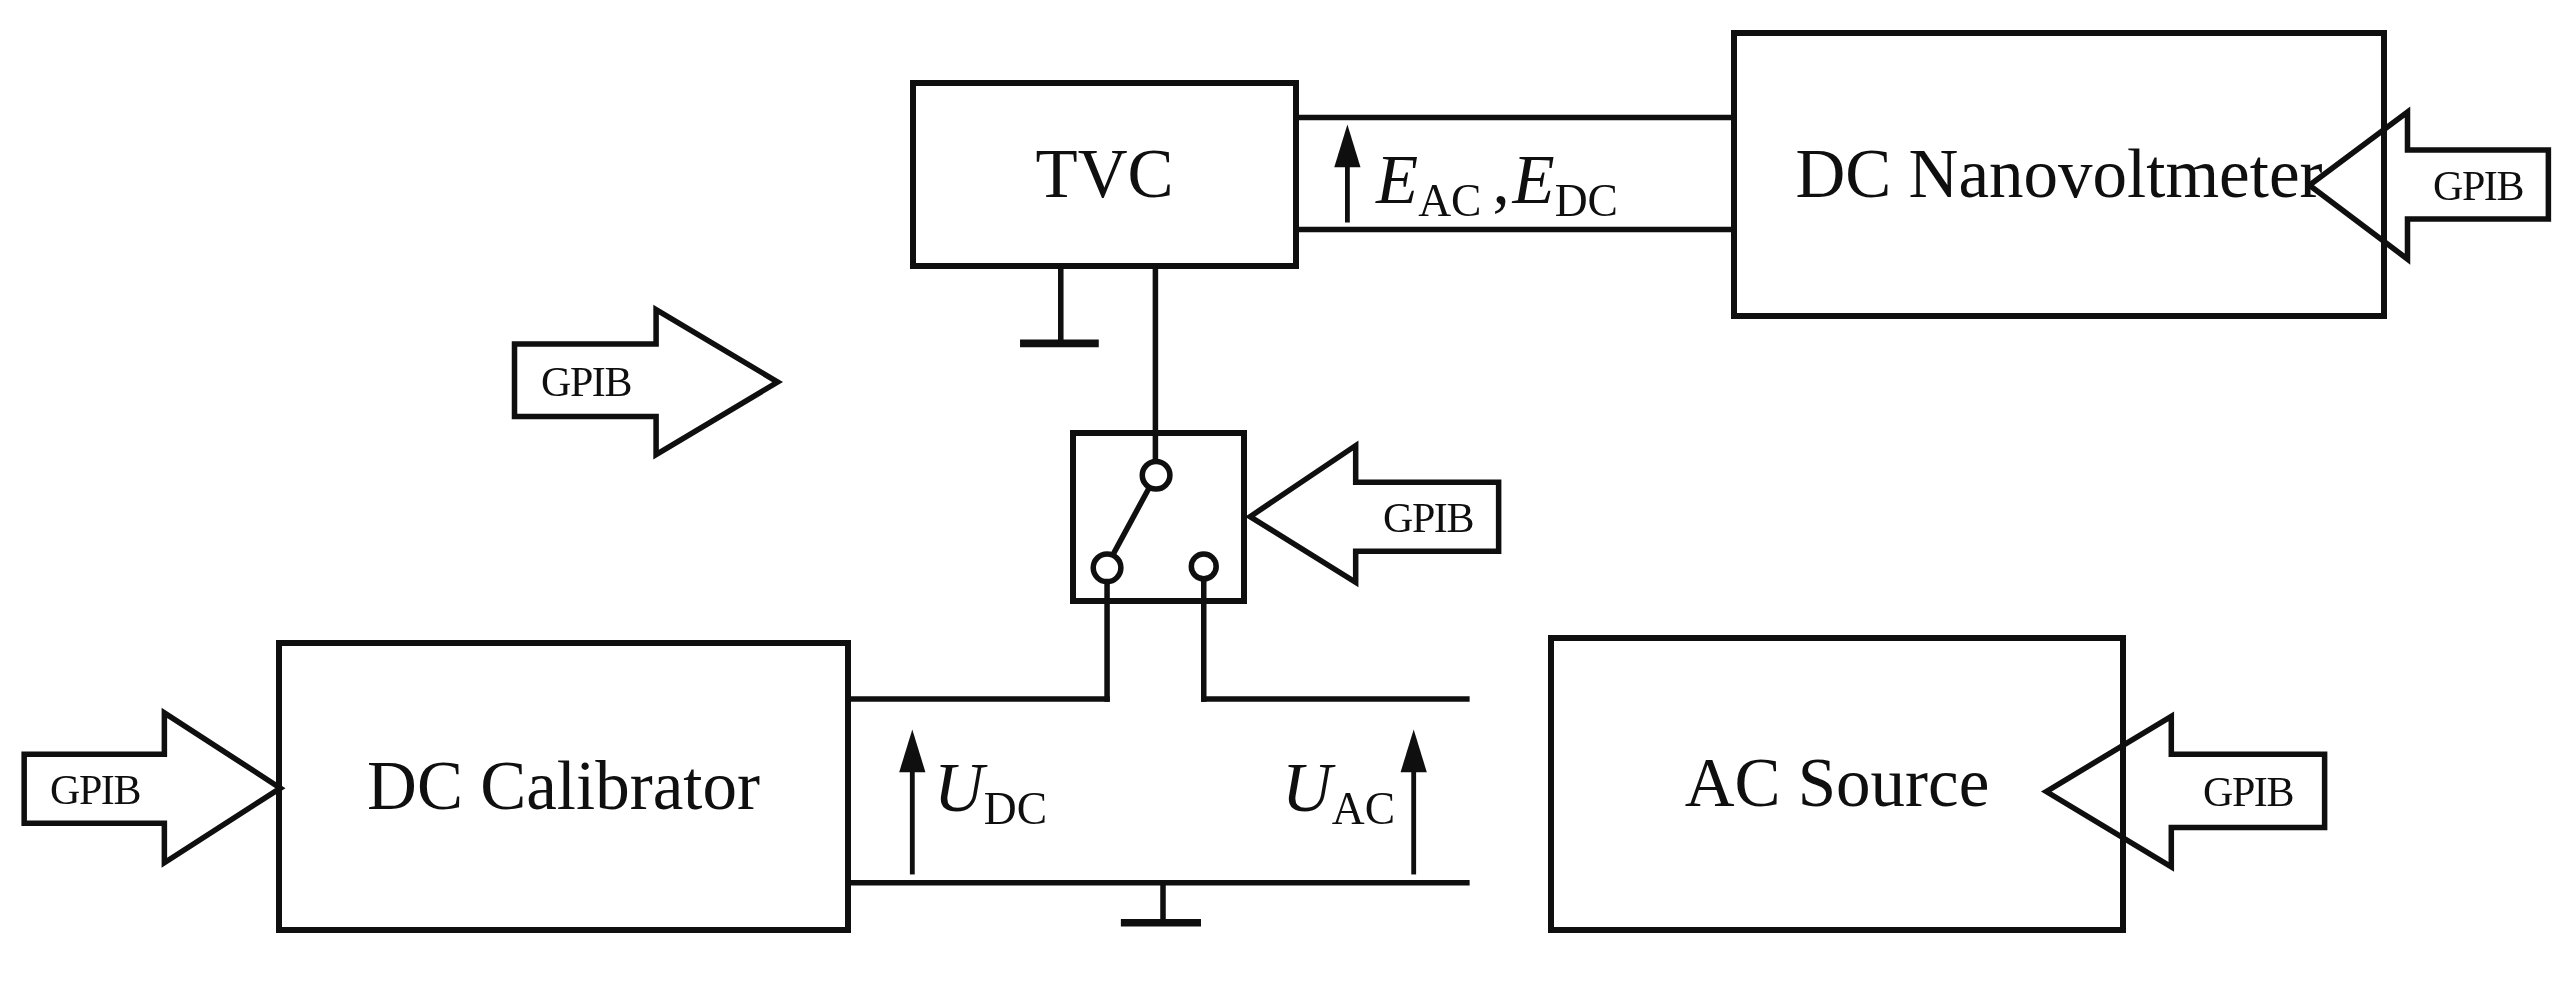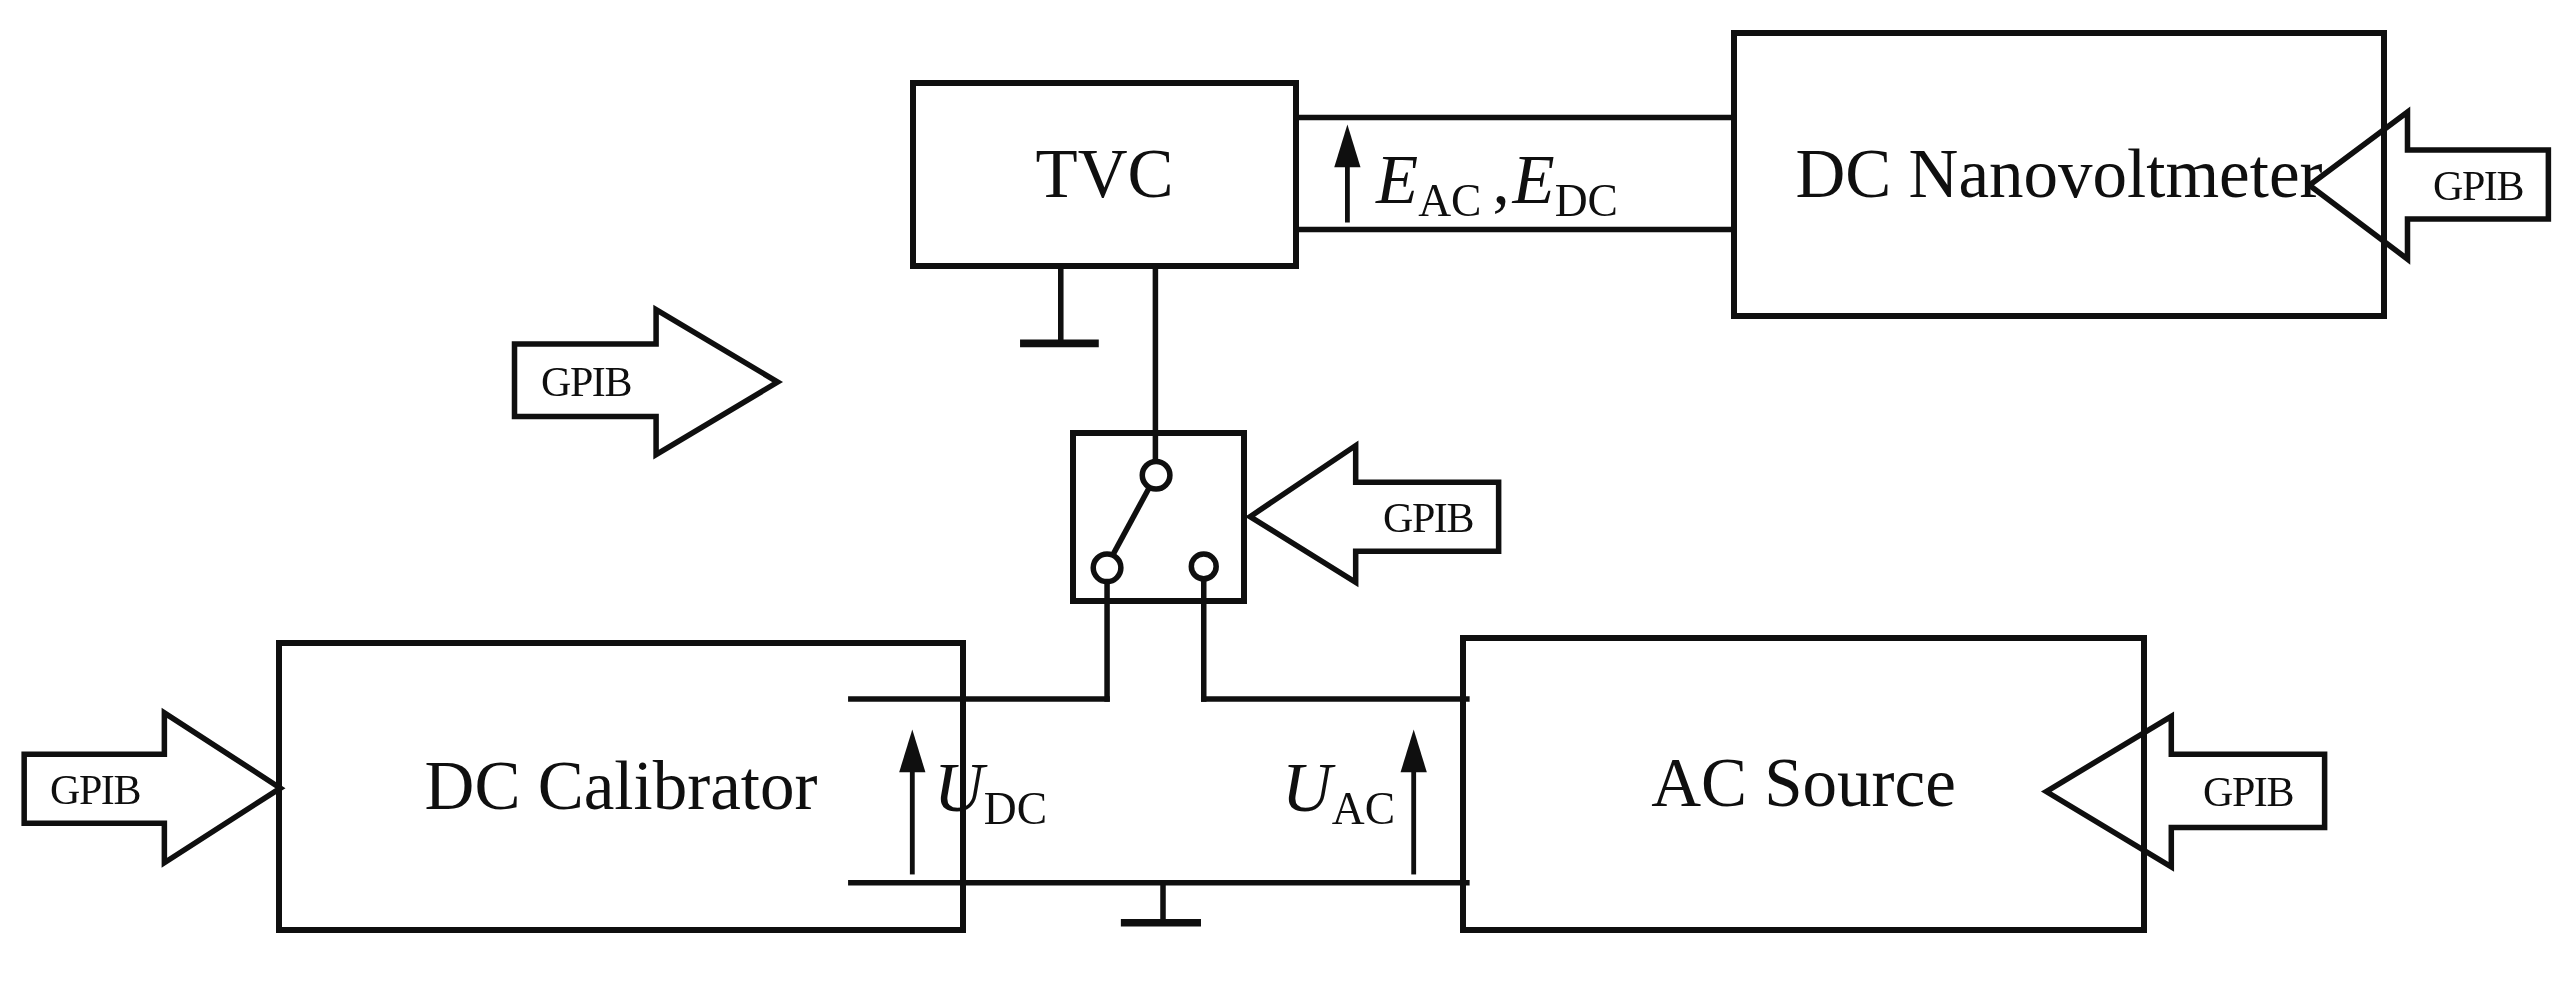--- a/index.html
+++ b/index.html
@@ -117,25 +117,25 @@
     <span>TVC</span>
   </div>
 
   <div class="box" style="left:1731px; top:30px; width:656px; height:289px;">
     <span>DC Nanovoltmeter</span>
   </div>
 
 
   <div class="box" style="left:1070px; top:430px; width:177px; height:174px;"></div>
 
-  <div class="box" style="left:276px; top:640px; width:690px; height:293px;">
+  <div class="box" style="left:276px; top:640px; width:575px; height:293px;">
     <span>DC Calibrator</span>
   </div>
 
-  <div class="box" style="left:1460px; top:635px; width:687px; height:298px;">
+  <div class="box" style="left:1548px; top:635px; width:578px; height:298px;">
     <span class="stack">
       <span>AC Source</span>
     </span>
   </div>
 
   <div class="sig" style="left:1376px; top:146px;">
     <span class="it">E</span><sub>AC</sub><span class="comma">,</span><span class="it">E</span><sub>DC</sub>
   </div>
 
   <div class="sig" style="left:934px; top:754px;">

